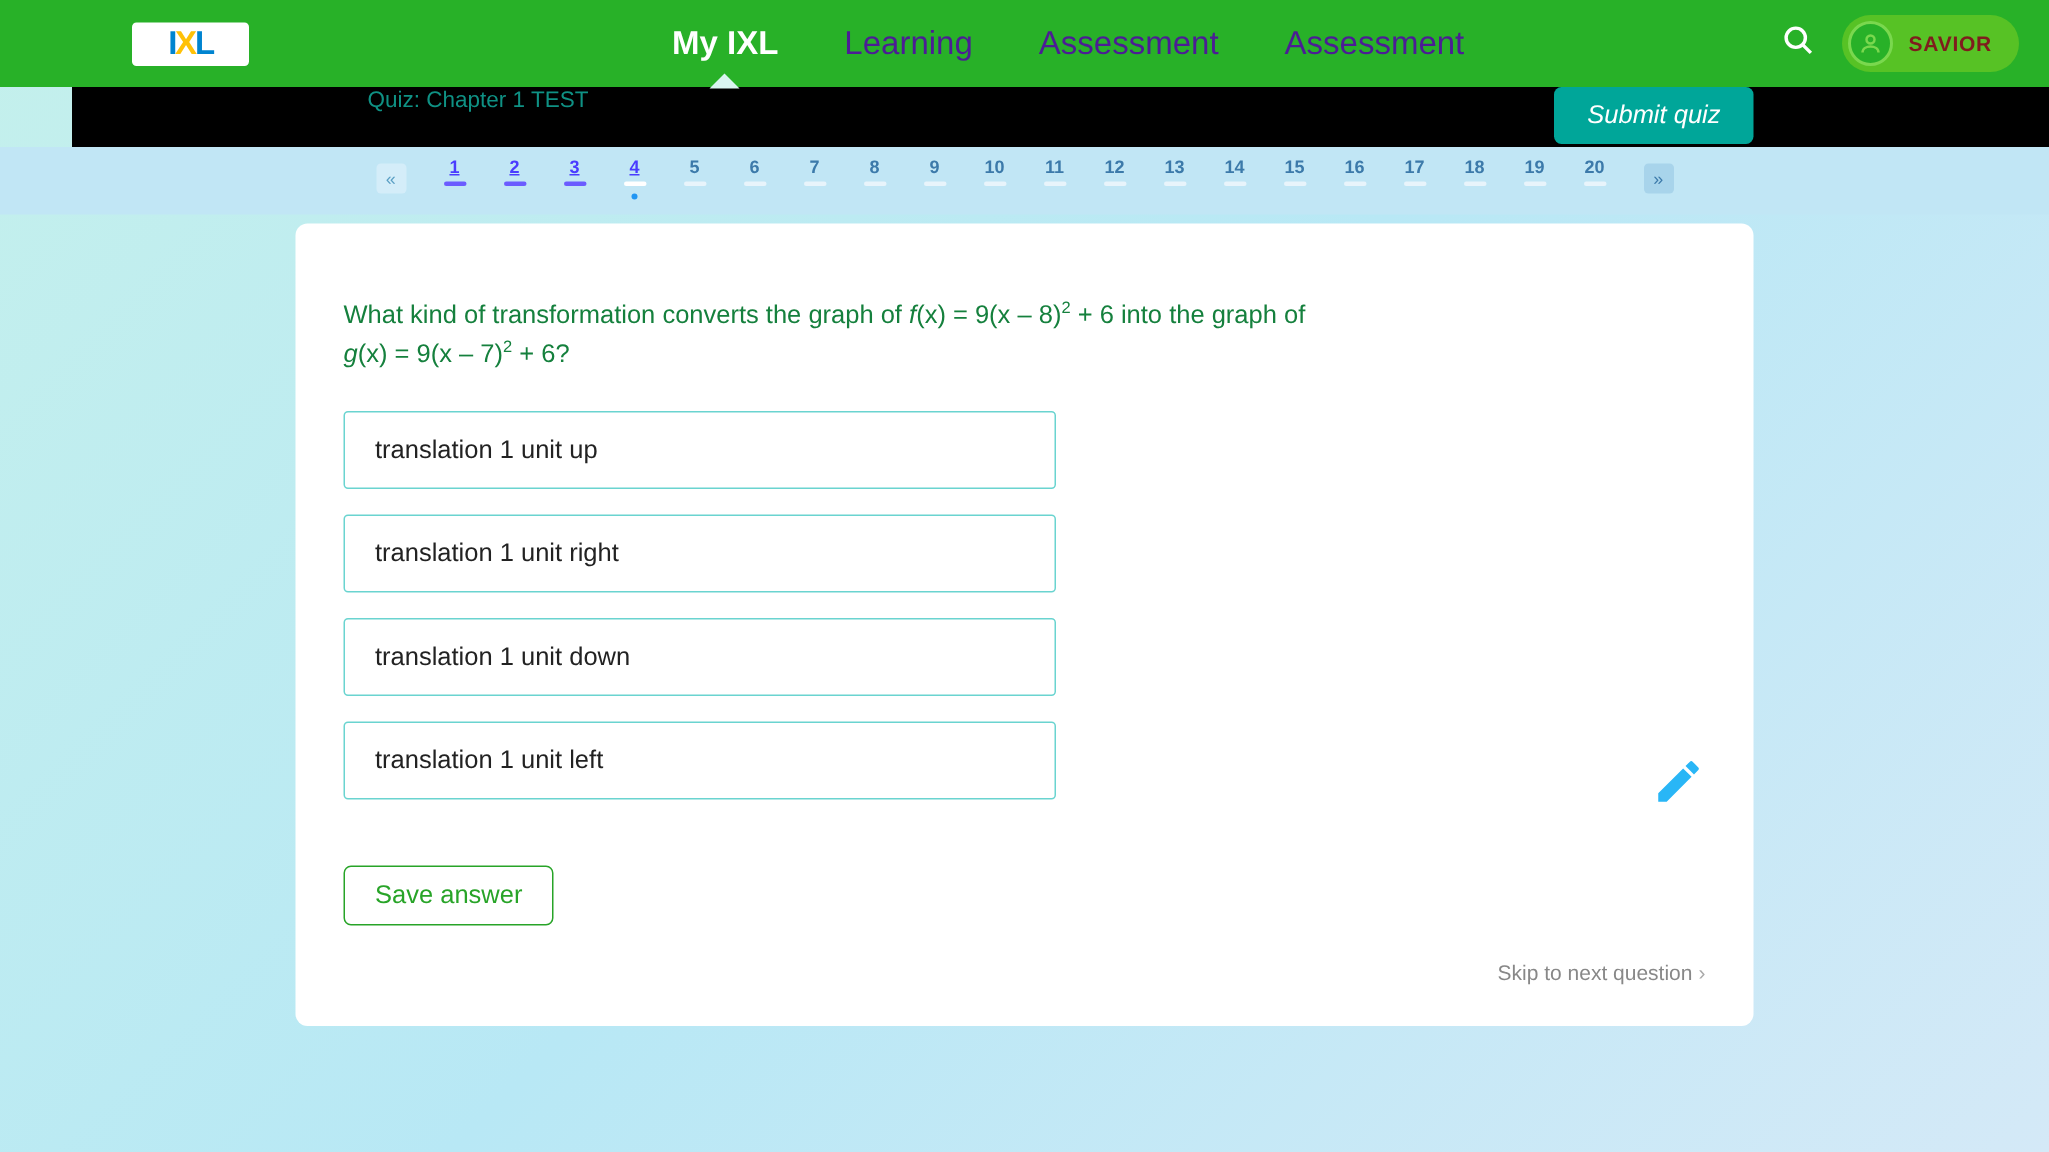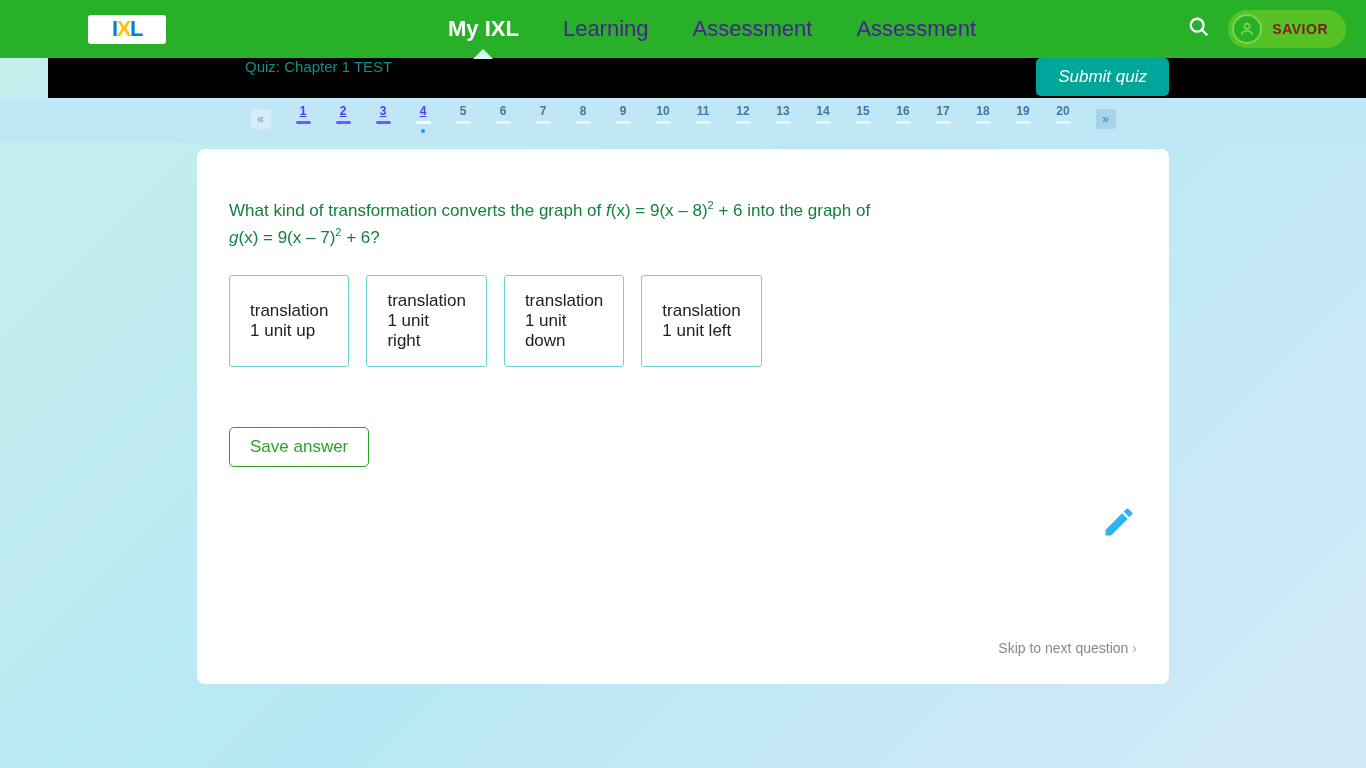--- a/index.html
+++ b/index.html
@@ -204,37 +204,37 @@
       color: #15803d;
       margin-bottom: 24px;
       max-width: 740px;
       margin-top: 16px;
     }
     .question-text em { font-style: italic; }
     .question-text sup { font-size: 11px; vertical-align: super; }
     
     .options {
       display: flex;
-      flex-direction: row;
+      flex-direction: column;
       gap: 17px;
       width: 475px;
     }
     .option {
       border: 1px solid #6ad4d0;
       background: #fff;
       padding: 15px 20px;
       font-size: 17px;
       text-align: left;
       color: #222;
       border-radius: 3px;
       cursor: pointer;
     }
     
     .save-btn {
-      margin-top: 60px;
+      margin-top: 44px;
       background: #fff;
       border: 1px solid #28a428;
       color: #28a428;
       padding: 9px 20px;
       font-size: 17px;
       border-radius: 5px;
       cursor: pointer;
     }
     
     .pencil-icon {

